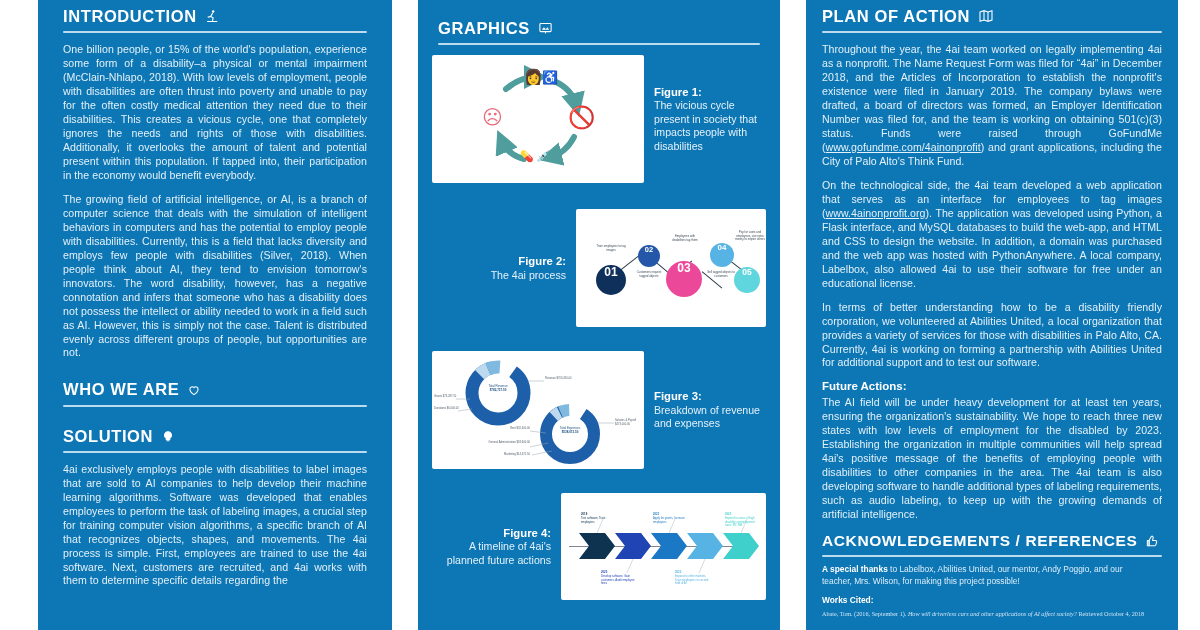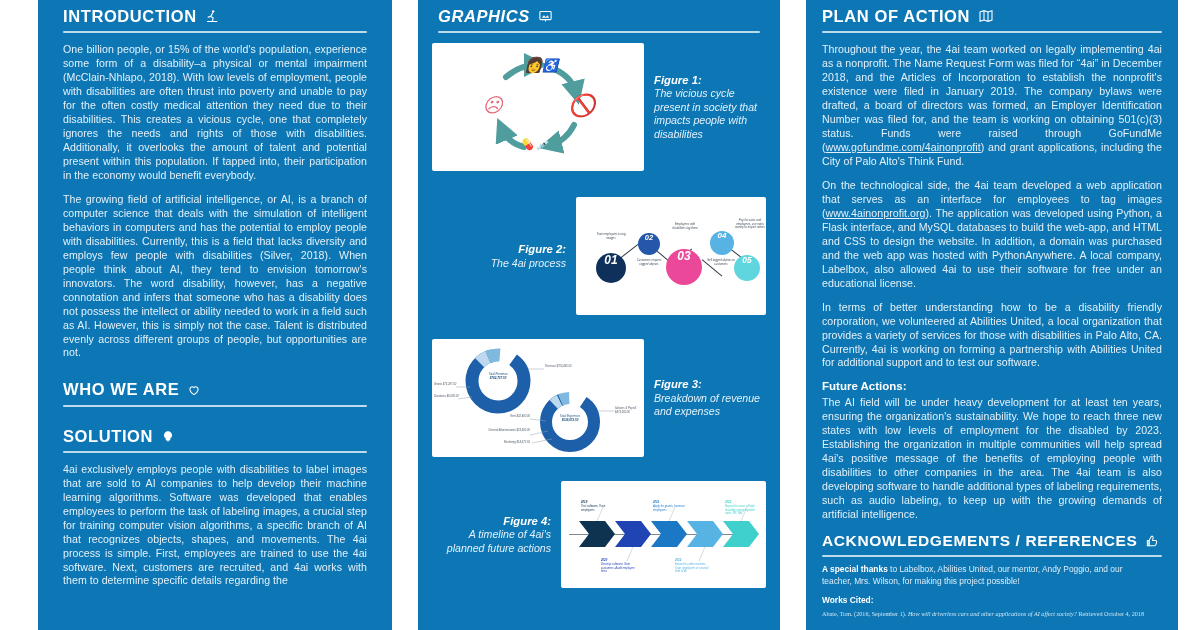--- a/index.html
+++ b/index.html
@@ -26,21 +26,21 @@
   .gap-right{ width: 20px; flex: 0 0 20px; background:#ffffff; }
 
   .col {
     background: #0d76b4;
     height: 630px;
     box-sizing: border-box;
     overflow: hidden;
     position: relative;
   }
   .col-1 { width: 354px; flex: 0 0 354px; padding: 0 25px; }
-  .col-2 { width: 362px; flex: 0 0 362px; padding: 0 14px; font-style: italic; }
+  .col-2 { width: 362px; flex: 0 0 362px; padding: 12px 14px; }
   .col-3 { width: 372px; flex: 0 0 372px; padding: 0 16px; }
 
   .sec-head {
     display: flex;
     align-items: center;
     gap: 8px;
     color: #ffffff;
     font-weight: bold;
     font-size: 16.5px;
     letter-spacing: 0.6px;

